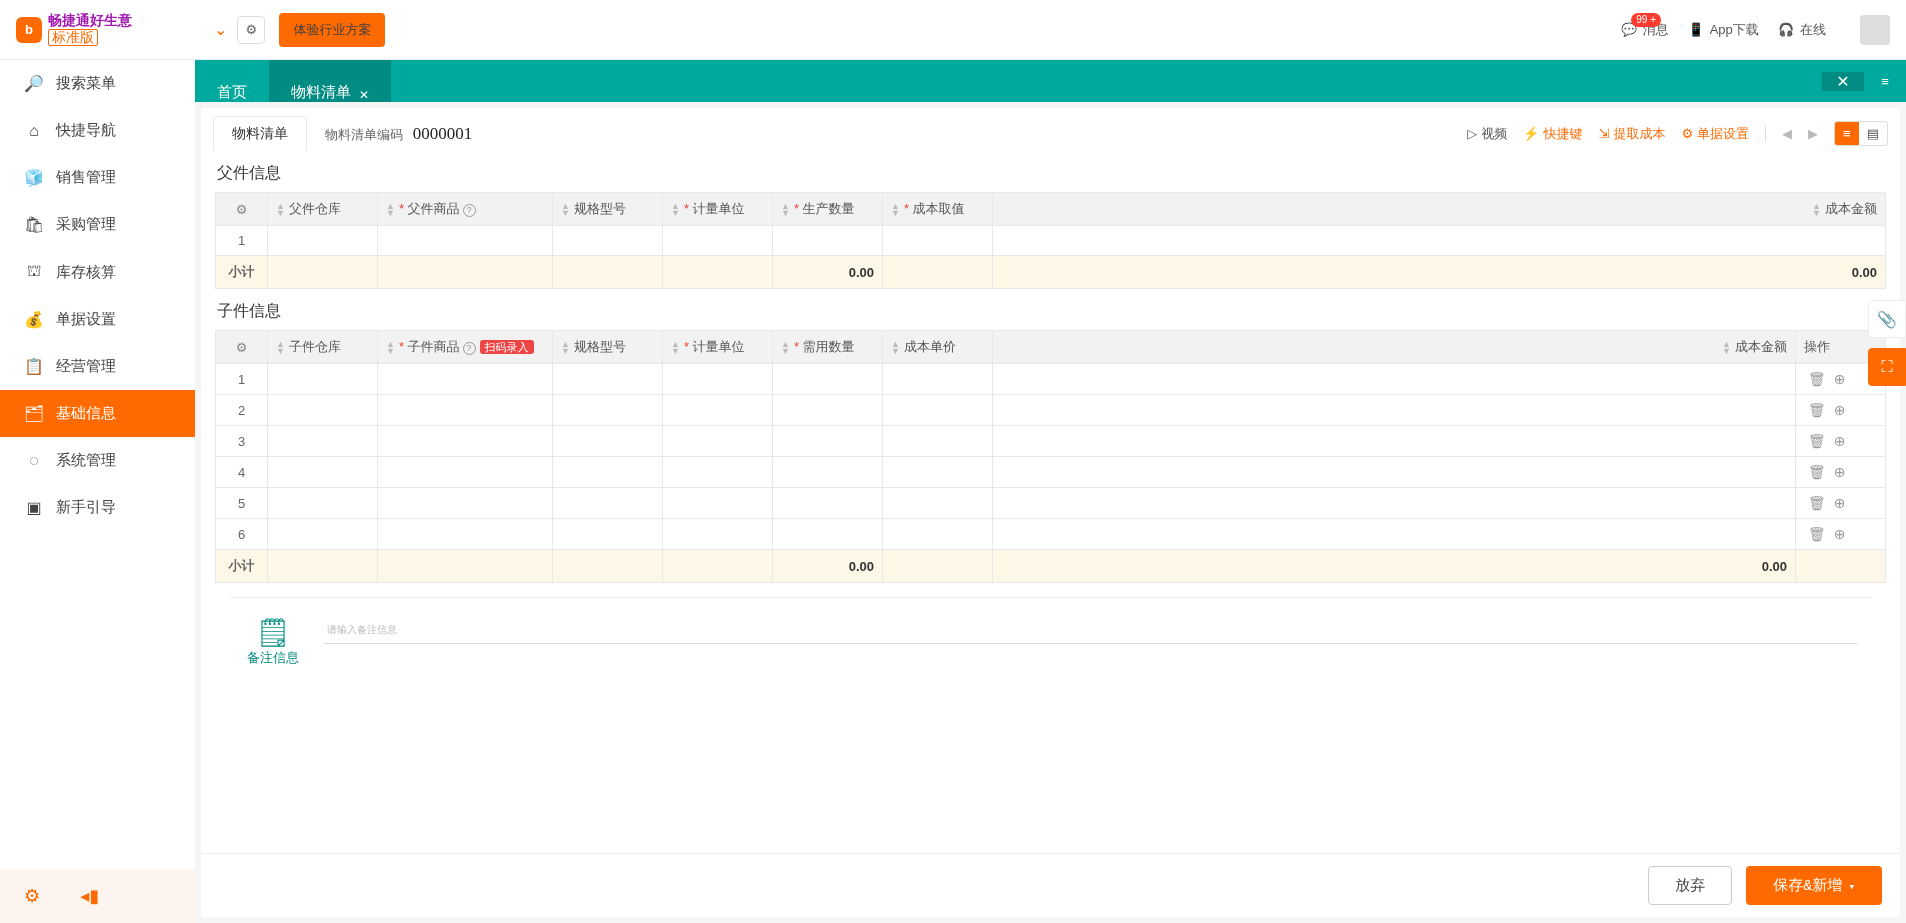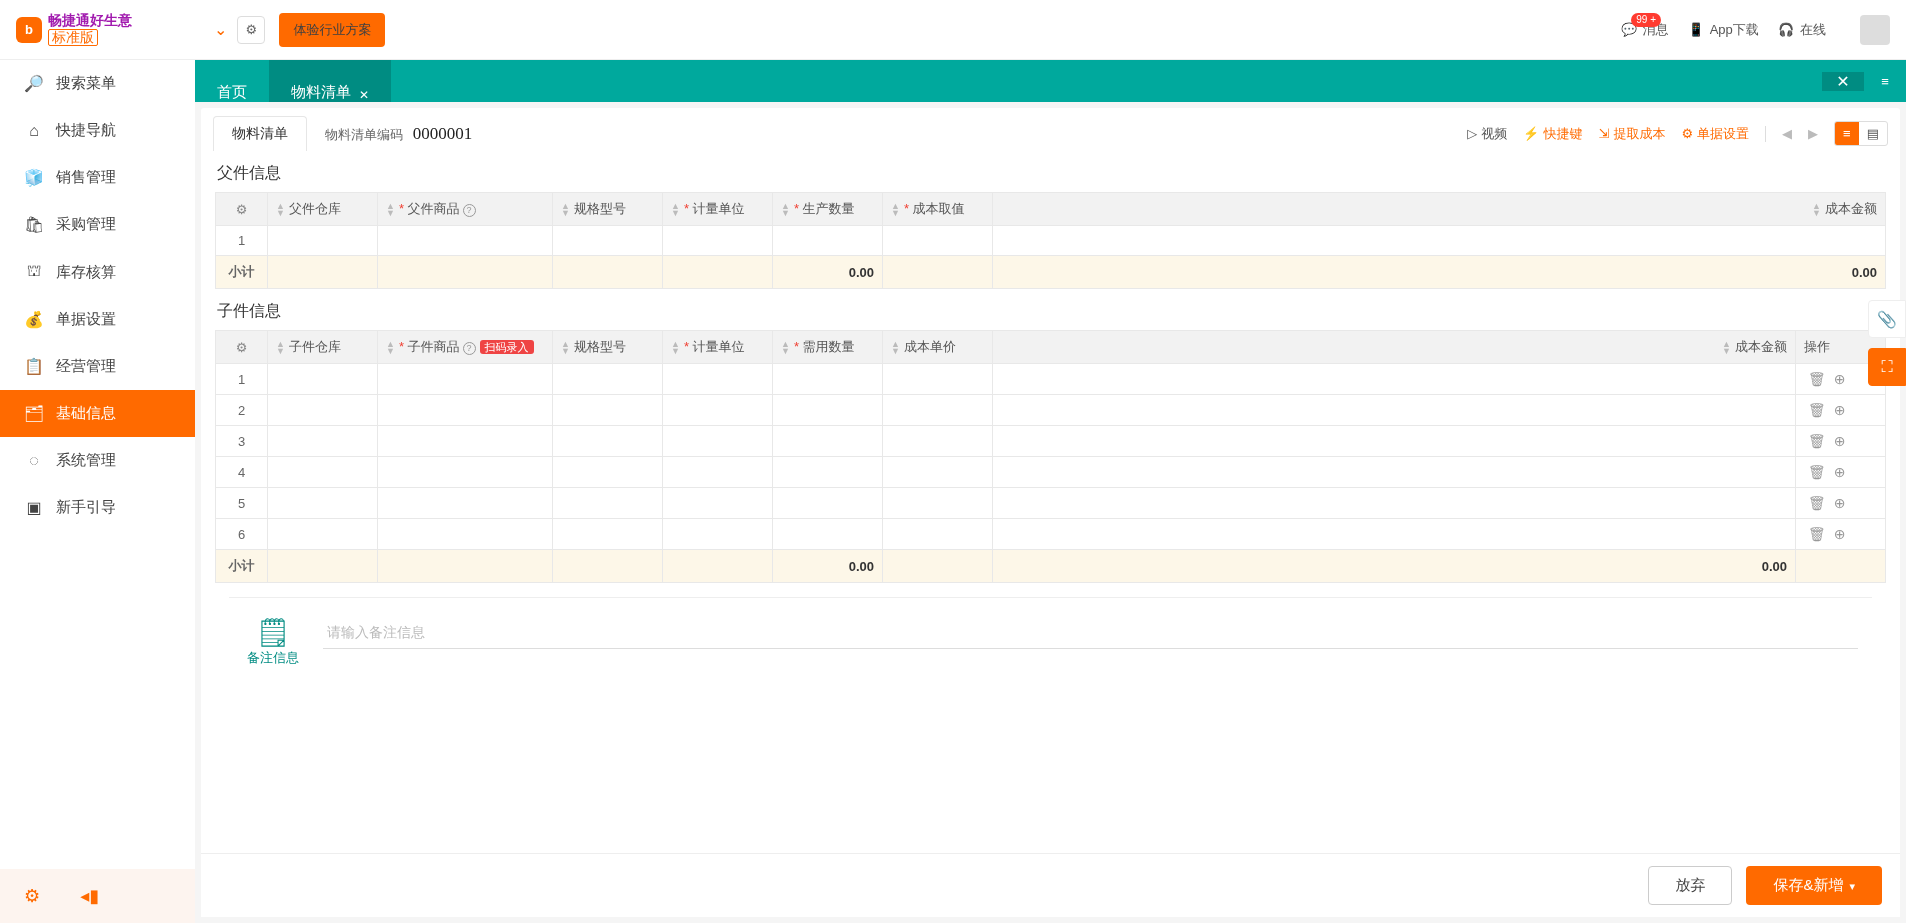--- a/index.html
+++ b/index.html
@@ -69,25 +69,25 @@
 .help-ic { display:inline-block; width:13px; height:13px; border:1px solid #999; border-radius:50%; font-size:9px; line-height:11px; text-align:center; color:#999; margin-left:3px; }
 .scan-pill { background:#ef4444; color:#fff; border-radius:3px; padding:1px 5px; font-size:11px; margin-left:4px; }
 .subtotal td { background:#fdf7e8; font-weight:600; }
 .numcell { text-align:right; }
 .opcol { width:80px; text-align:center; }
 .op-ic { color:#999; margin:0 4px; cursor:pointer; font-size:14px; }
 
 .remark-row { display:flex; align-items:flex-start; gap:20px; padding:18px 14px; border-top:1px solid #eee; margin:14px; background:#fff; }
 .remark-label { display:flex; flex-direction:column; align-items:center; color:#008c82; width:60px; }
 .remark-label .big { font-size:28px; }
-.remark-input { flex:1; border:none; border-bottom:1px solid #ddd; padding:8px 4px; font-size:14px; outline:none; color:#ec4899; }
+.remark-input { flex:1; border:none; border-bottom:1px solid #ddd; padding:8px 4px; font-size:10px; outline:none; color:#ec4899; }
 .remark-input::placeholder { color:#bbb; }
 
 .footer-bar { background:#fff; border-top:1px solid #eee; padding:12px 18px; display:flex; justify-content:flex-end; gap:14px; }
-.btn { padding:9px 26px; border-radius:4px; font-size:15px; cursor:pointer; border:1px solid transparent; }
+.btn { padding:9px 26px; border-radius:4px; font-size:15px; cursor:pointer; border:1px solid transparent;font-family:Liberation Mono, monospace; }
 .btn-plain { background:#fff; border-color:#ccc; color:#444; }
 .btn-primary { background:#ff6a00; color:#fff; }
 .btn-primary .chev { font-size:11px; margin-left:6px; }
 
 
 .right-rail { position:absolute; right:0; top:240px; display:flex; flex-direction:column; gap:10px; }
 .rail-btn { width:38px; height:38px; background:#fff; border:1px solid #eee; border-radius:4px 0 0 4px; display:flex; align-items:center; justify-content:center; color:#888; cursor:pointer; font-size:16px; }
 .rail-btn.orange { background:#ff6a00; color:#fff; border-color:#ff6a00; }
 
 .col-warehouse{width:110px;} .col-product{width:175px;} .col-spec{width:110px;} .col-unit{width:110px;} .col-qty{width:110px;} .col-cost{width:110px;} .col-amount{} .col-ops{width:90px;}

